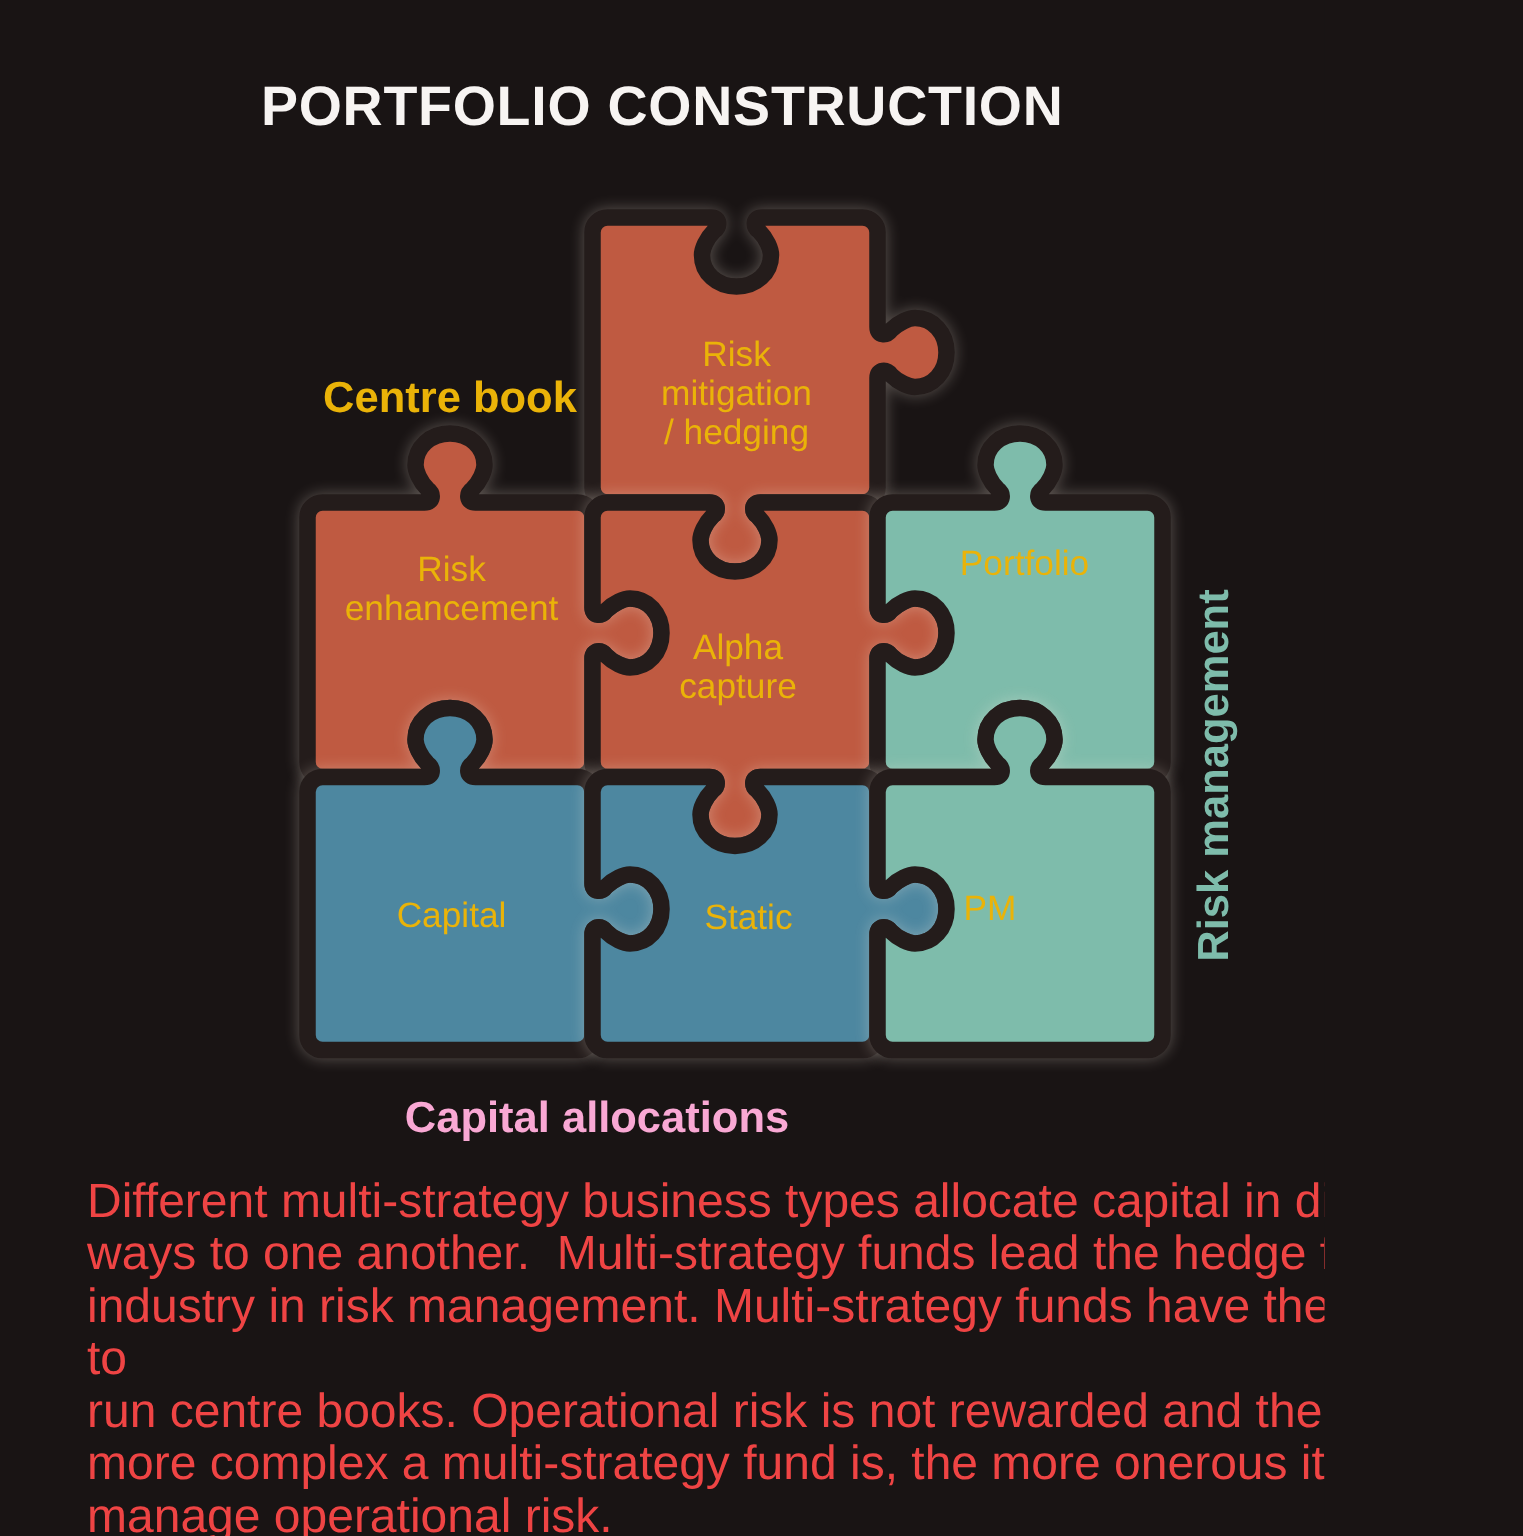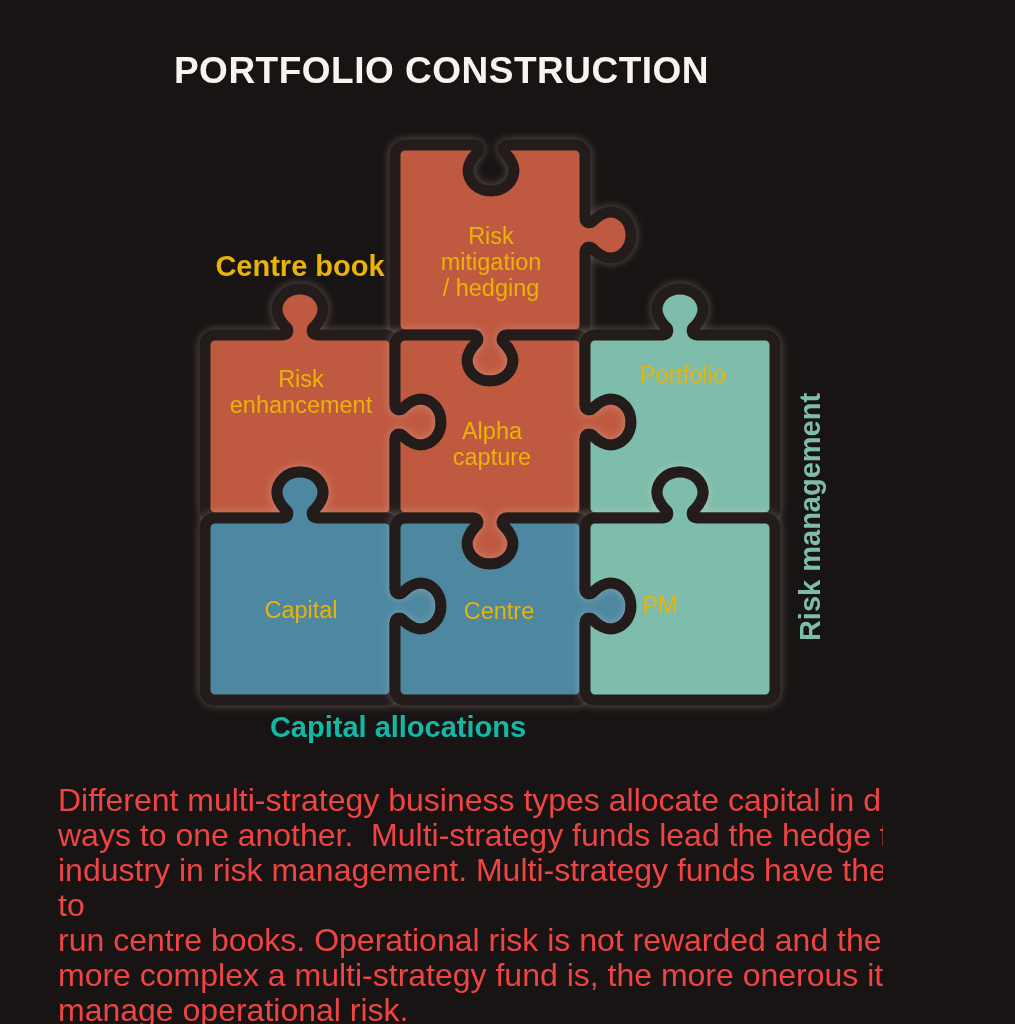--- a/index.html
+++ b/index.html
@@ -54,25 +54,25 @@
 
   <div class="piece-label" style="left:491px;top:263px">Risk
 mitigation
 / hedging</div>
   <div class="piece-label" style="left:301px;top:393px">Risk
 enhancement</div>
   <div class="piece-label" style="left:492px;top:445px">Alpha
 capture</div>
   <div class="piece-label" style="left:683px;top:376px">Portfolio</div>
   <div class="piece-label" style="left:301px;top:611px">Capital</div>
-  <div class="piece-label" style="left:499px;top:612px">Centre</div>
+  <div class="piece-label" style="left:499px;top:612px">Static</div>
   <div class="piece-label" style="left:660px;top:606px">PM</div>
 
   <div class="group-label" id="label-centre-book" style="left: 300px; top: 218px; color: #eab308; margin-top: 48px;">Centre book</div>
-  <div class="group-label" id="label-capital-allocations" style="left: 398px; top: 727px; color: #14b8a6;">Capital allocations</div>
+  <div class="group-label" id="label-capital-allocations" style="left: 398px; top: 746px; color: #f9a8d4;">Capital allocations</div>
   <div class="group-label rotated" id="label-risk-management" style="left: 810px; top: 517px; color: rgb(126, 188, 171);">Risk management</div>
 
   <p class="paragraph">Different multi-strategy business types allocate capital in different
 ways to one another.  Multi-strategy funds lead the hedge fund
 industry in risk management. Multi-strategy funds have the option to
 run centre books. Operational risk is not rewarded and the larger,
 more complex a multi-strategy fund is, the more onerous it is to
 manage operational risk.</p>
 
 </div>

